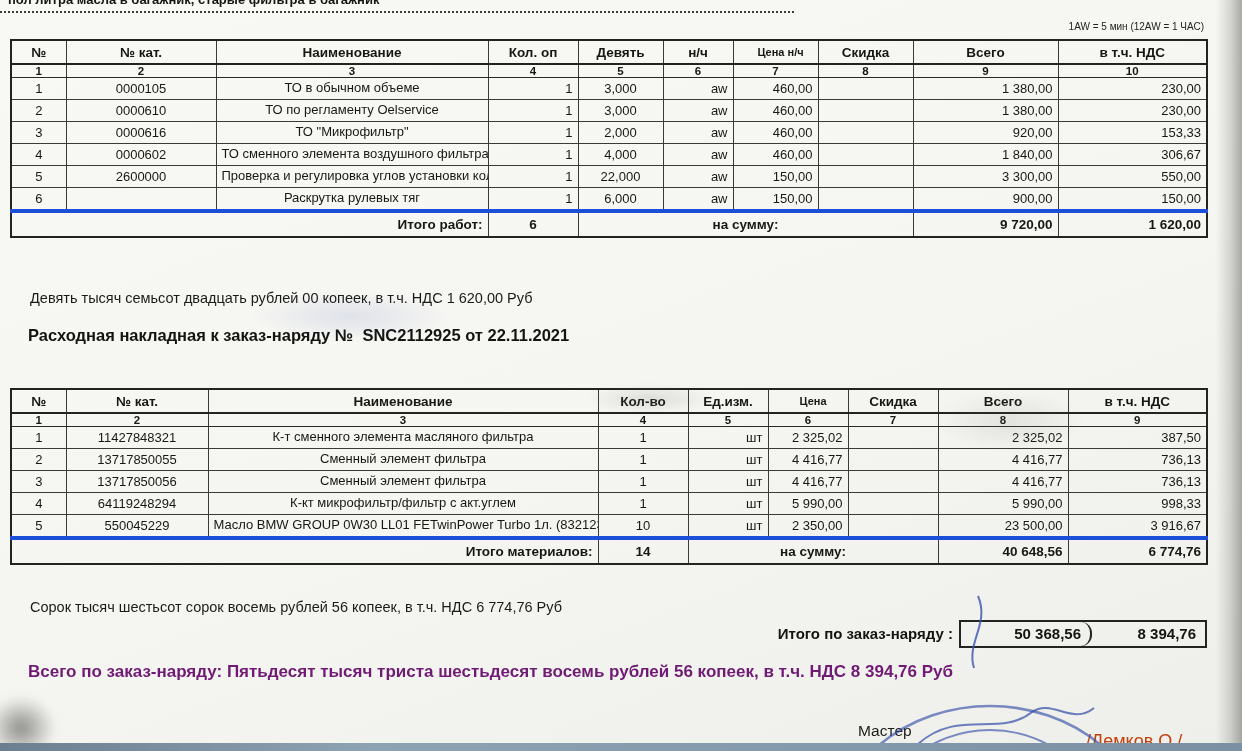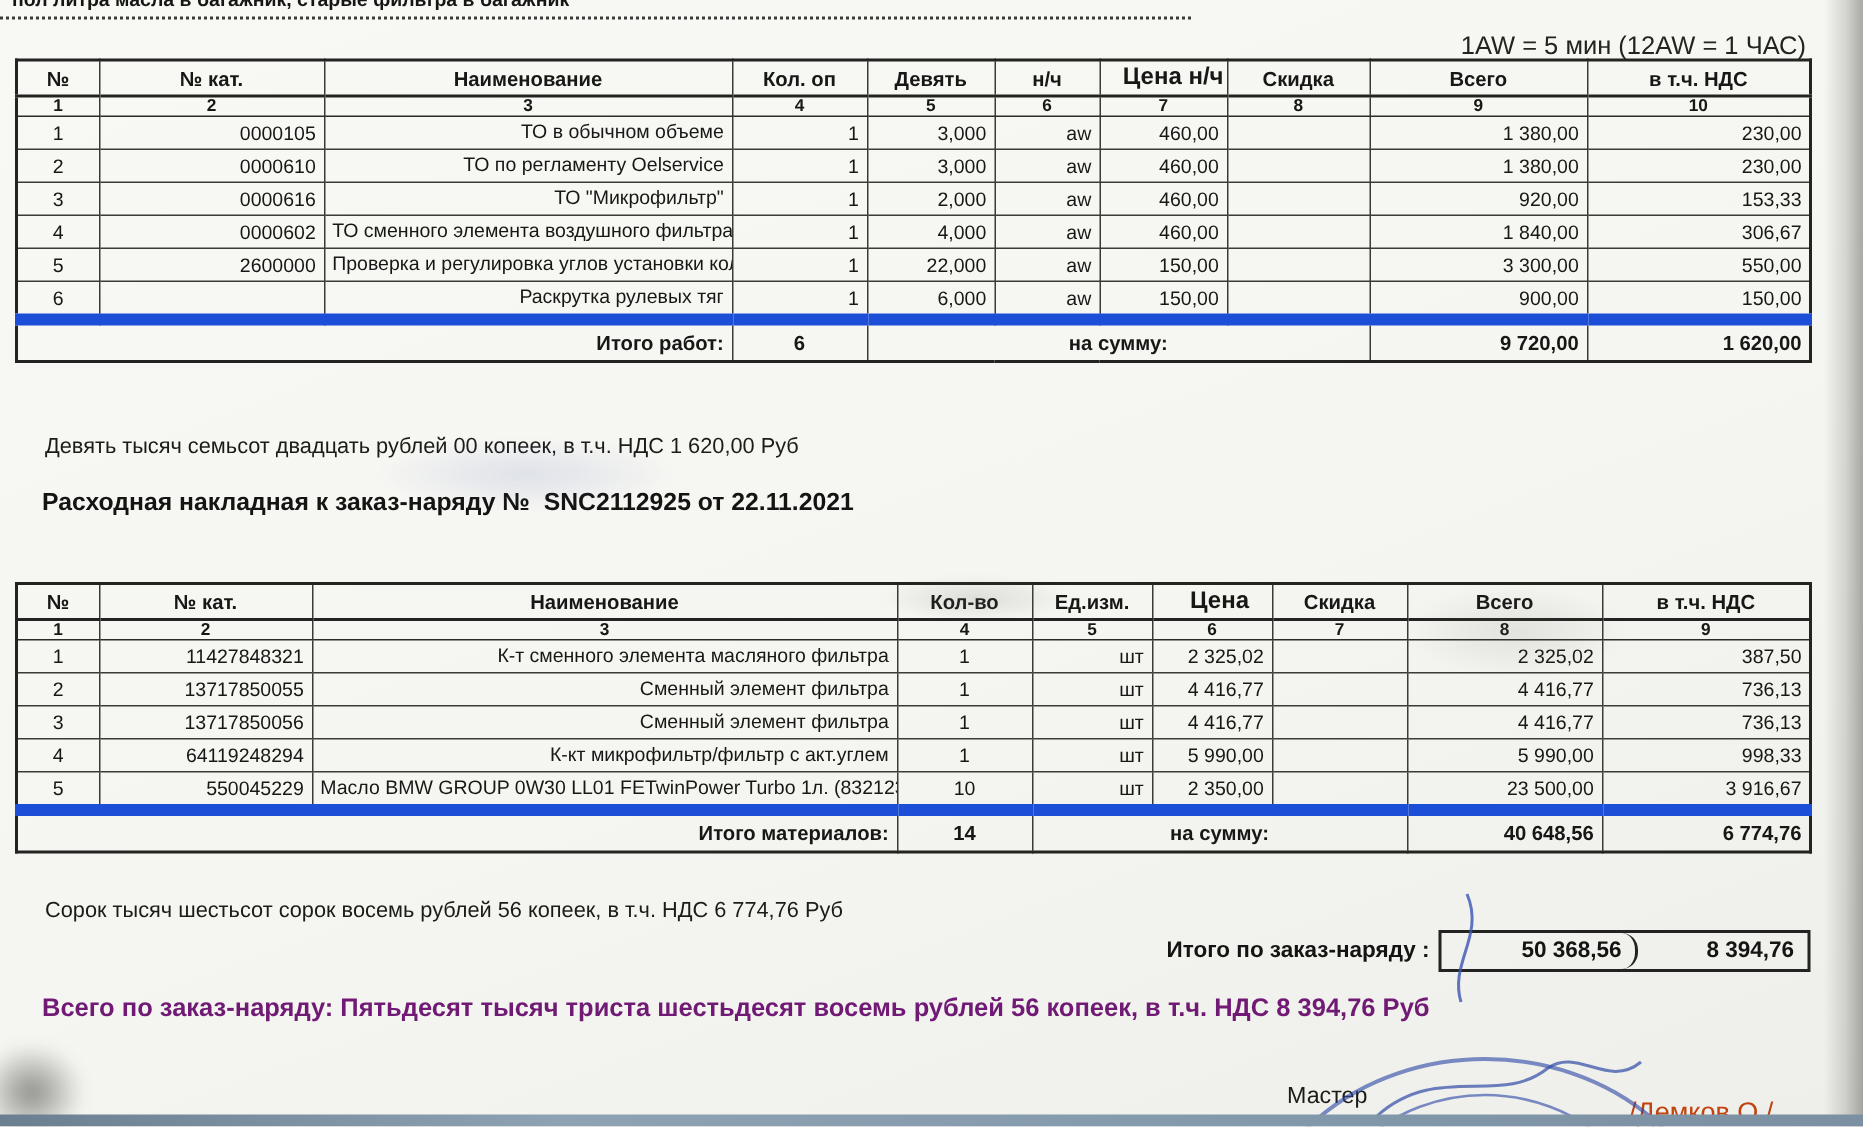--- a/index.html
+++ b/index.html
@@ -17,52 +17,52 @@
     position: absolute; left: 8px; top: -8px;
     width: 784px; font-size: 13px; white-space: nowrap; overflow: hidden;
     color: #161614; font-weight: bold;
   }
   .top-dotted {
     position: absolute; left: 0; top: 11px; width: 794px; height: 0;
     border-bottom: 2px dotted #3a3a38;
   }
   .aw-note {
     position: absolute; top: 21px; right: 38px;
-    font-size: 17px; color: #24241f;
+    font-size: 10px; color: #24241f;
   }
 
   
   .tbl-wrap { position: absolute; left: 10px; width: 1196px; }
   .doc-table {
     border-collapse: collapse; table-layout: fixed; width: 1196px;
     border: 2px solid #232321;
   }
   .doc-table td, .doc-table th {
     border: 1px solid #3a3a36;
     font-size: 13px; padding: 1px 5px; height: 19px;
     overflow: hidden; white-space: nowrap;
     color: #171715;
   }
   .doc-table th {
     font-weight: bold; font-size: 13.5px; text-align: center;
     height: 20px; border-bottom: 2px solid #232321; background: transparent;
   }
-  .doc-table th.sm { font-size: 16px; padding-left: 15px; }
+  .doc-table th.sm { font-size: 11px; padding-left: 15px; }
   .colnum td {
     font-size: 11.5px; font-weight: bold; text-align: center;
     height: 11px; padding: 0 2px; border-bottom: 1.5px solid #2a2a28;
   }
-  .al { text-align: right; }
+  .al { text-align: center; }
   .ar { text-align: right; }
   .ac { text-align: center; }
   .name { white-space: pre-wrap; line-height: 16.5px; padding-top: 1px; }
   .vatpad { padding-right: 12px; }
   .footer-row td {
     font-weight: bold; font-size: 13.5px; height: 21px;
-    border-top: 8px solid #1d4ed8;
+    border-top: 4px solid #1d4ed8;
   }
 
   .words { position: absolute; left: 30px; font-size: 14.5px; color: #1b1b18; }
   .inv-title {
     position: absolute; left: 28px; font-size: 16.5px; font-weight: bold;
     white-space: pre; color: #141412;
   }
   .grand {
     position: absolute; left: 28px; font-size: 17px; font-weight: bold;
     color: #701a75;

